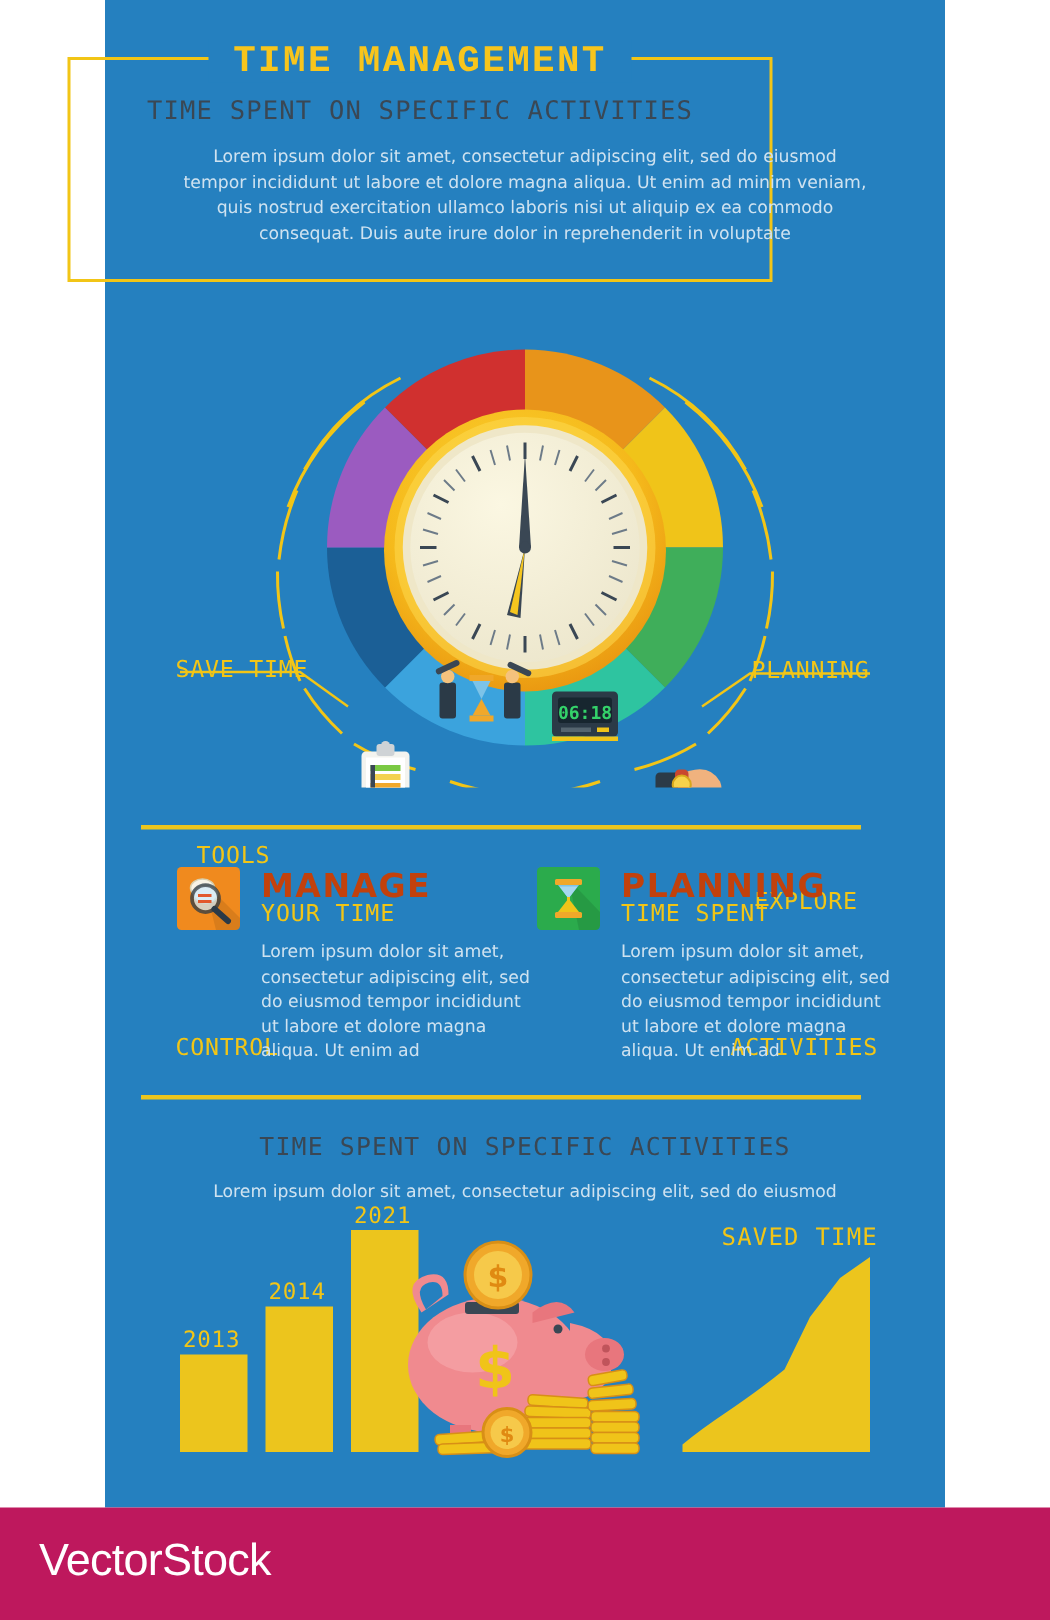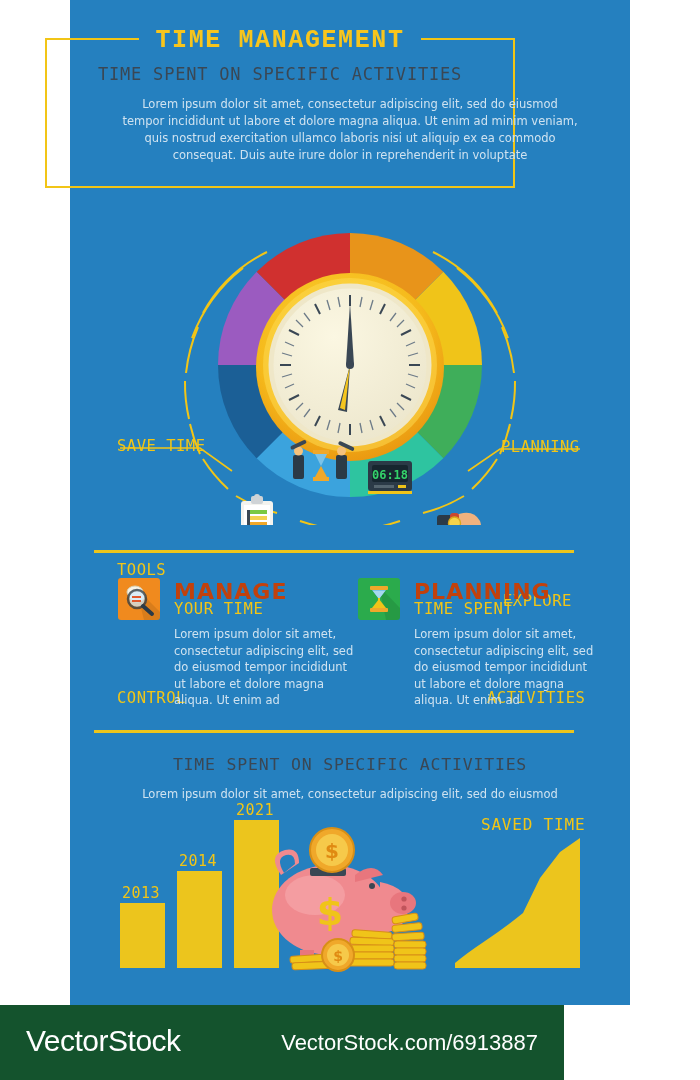--- a/index.html
+++ b/index.html
@@ -43,21 +43,21 @@
   .wheel-area { position:absolute; left:0; top:205px; width:700px; height:320px; }
 
   .wheel-svg { position:absolute; left:0; top:0; }
 
   .node-label {
     position:absolute; font-family:"DejaVu Sans Mono", monospace;
     font-size:15.5px; color:#f2c516; letter-spacing:0.5px; white-space:nowrap;
   }
   .lbl-save     { left:117px; top:232px; }
   .lbl-planning { left:501px; top:233px; }
-  .lbl-tools    { left:117px; top:356px; }
+  .lbl-tools    { left:131px; top:356px; }
   .lbl-explore  { left:503px; top:357px;margin-top:30px; }
   .lbl-control  { left:117px; top:484px;text-align:right; }
   .lbl-activities{ left:487px; top:484px; }
 
   
   .divider { position:absolute; left:94px; width:480px; height:3px; background:#ecc51d; }
   .div-1 { top:550px; }
   .div-2 { top:730px; }
 
   
@@ -98,21 +98,21 @@
     letter-spacing:0.8px; font-family:"DejaVu Sans Mono", monospace;
   }
   .bar-label {
     position:absolute; font-size:15px; color:#f2c516;
     font-family:"DejaVu Sans Mono", monospace; letter-spacing:0.5px;
   }
   .bottom-svg { position:absolute; left:0; top:0; }
 
   
   .footer {
-    position:absolute; left:0; top:1005px; width:564px; height:75px; background:#14532d;
+    position:absolute; left:0; top:1005px; width:700px; height:75px; background:#be185d;
   }
   .wm-logo {
     position:absolute; left:26px; top:19px; font-size:30px; color:#ffffff;
     font-family:"Liberation Sans", sans-serif; letter-spacing:-0.5px;
   }
   .wm-url {
     position:absolute; right:26px; top:25px; font-size:22px; color:#ffffff;
     font-family:"Liberation Sans", sans-serif;
   }
 </style>
@@ -427,16 +427,15 @@
       <text x="338" y="961" text-anchor="middle" font-family="DejaVu Sans, sans-serif" font-size="14" font-weight="bold" fill="#e08a12">$</text>
     </g>
   </svg>
 
   <div class="bar-label" style="left:122px; top:884px;">2013</div>
   <div class="bar-label" style="left:179px; top:852px;">2014</div>
   <div class="bar-label" style="left:236px; top:801px;">2021</div>
 
   <div class="footer">
     <div class="wm-logo">VectorStock</div>
-    <div class="wm-url">VectorStock.com/6913887</div>
   </div>
 
 </div>
 
 </body></html>

